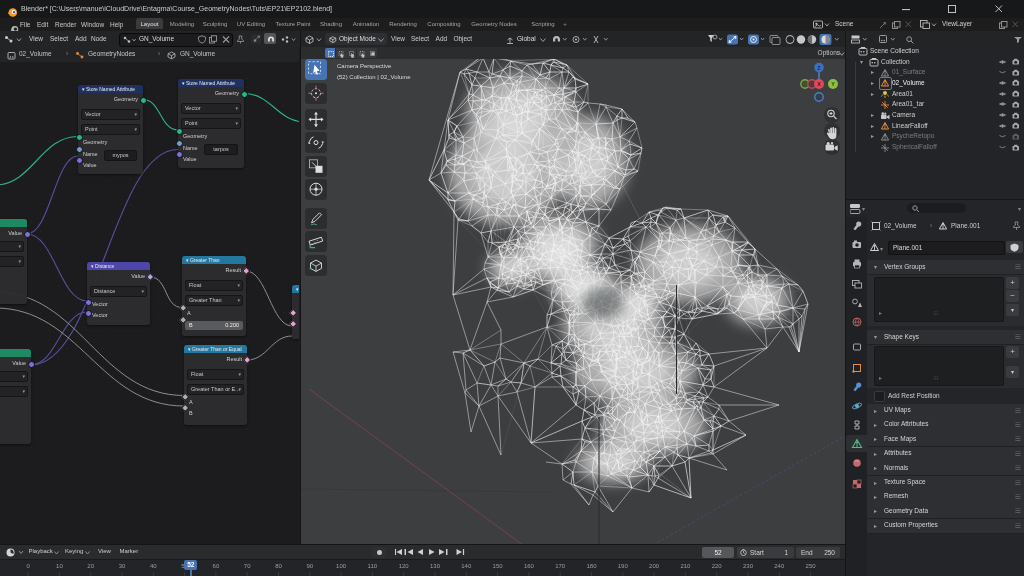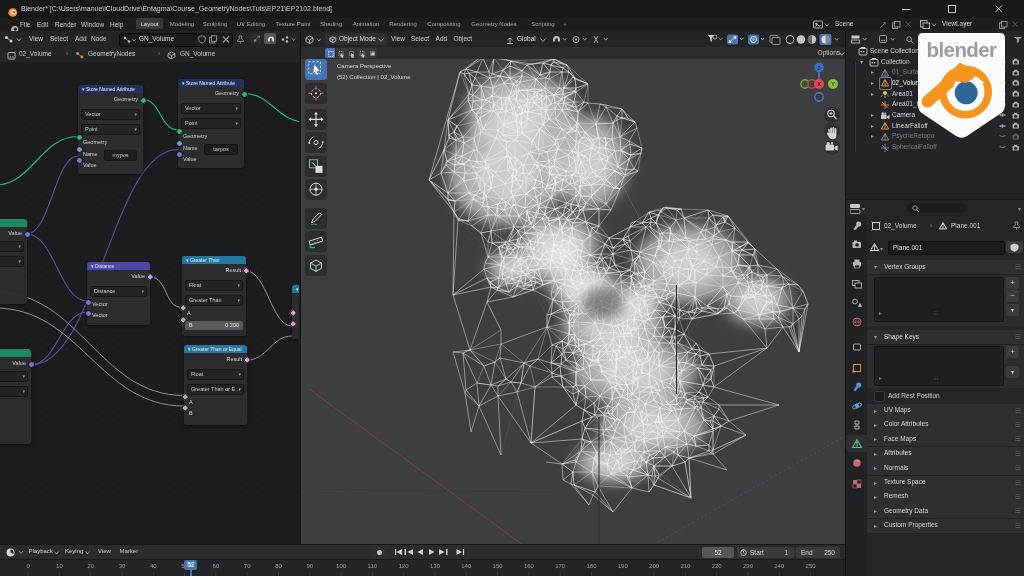--- a/index.html
+++ b/index.html
@@ -1055,26 +1055,14 @@
         <line x1="748.0" y1="12" x2="748.0" y2="17" stroke="#3a3a3d" stroke-width="1"></line>
         <text x="779.3" y="7.5" font-size="6" fill="#9d9d9d" text-anchor="middle" font-family="Liberation Sans">240</text>
         <line x1="779.3" y1="12" x2="779.3" y2="17" stroke="#3a3a3d" stroke-width="1"></line>
         <text x="810.6" y="7.5" font-size="6" fill="#9d9d9d" text-anchor="middle" font-family="Liberation Sans">250</text>
         <line x1="810.6" y1="12" x2="810.6" y2="17" stroke="#3a3a3d" stroke-width="1"></line>
       </svg>
       <div class="abs" style="left:184.35999999999999px;top:15px;width:13px;height:10px;background:#4772b3;border-radius:2px;color:#fff;font-size:6.5px;font-weight:bold;text-align:center;line-height:10px;">52</div>
       <div class="abs" style="left:189.85999999999999px;top:25px;width:2px;height:7px;background:#4772b3;"></div>
     </div>
 
-  <div class="abs" style="left:918px;top:33px;width:87px;height:106px;"><svg width="87" height="106" viewBox="0 0 87 106">
-<path d="M5 0 H82 Q87 0 87 5 V72 Q87 77 84 79.5 L49 103 Q43.5 106.5 38 103 L3 79.5 Q0 77 0 72 V5 Q0 0 5 0 Z" fill="#fcfcfc"></path>
-<text x="43.5" y="24" font-size="20.5" font-weight="bold" fill="#9c9c9c" text-anchor="middle" font-family="Liberation Sans" letter-spacing="-0.6">blender</text>
-<g>
-<circle cx="47.5" cy="59" r="26.5" fill="#f7941d"></circle>
-<circle cx="47.5" cy="59" r="19" fill="#ffffff"></circle>
-<circle cx="48.2" cy="59.8" r="11.5" fill="#2f6699"></circle>
-<path d="M9.5 68.5 L31 49.5" stroke="#f7941d" stroke-width="12" stroke-linecap="round" fill="none"></path>
-<path d="M42 29.5 L62 41.5 L48 50 L25 46 Z" fill="#f7941d"></path>
-<path d="M55.5 42.5 L67 50 L57 49.5 Z" fill="#ffffff"></path>
-</g>
-</svg></div>
 
 </div>
 
 </body></html>

